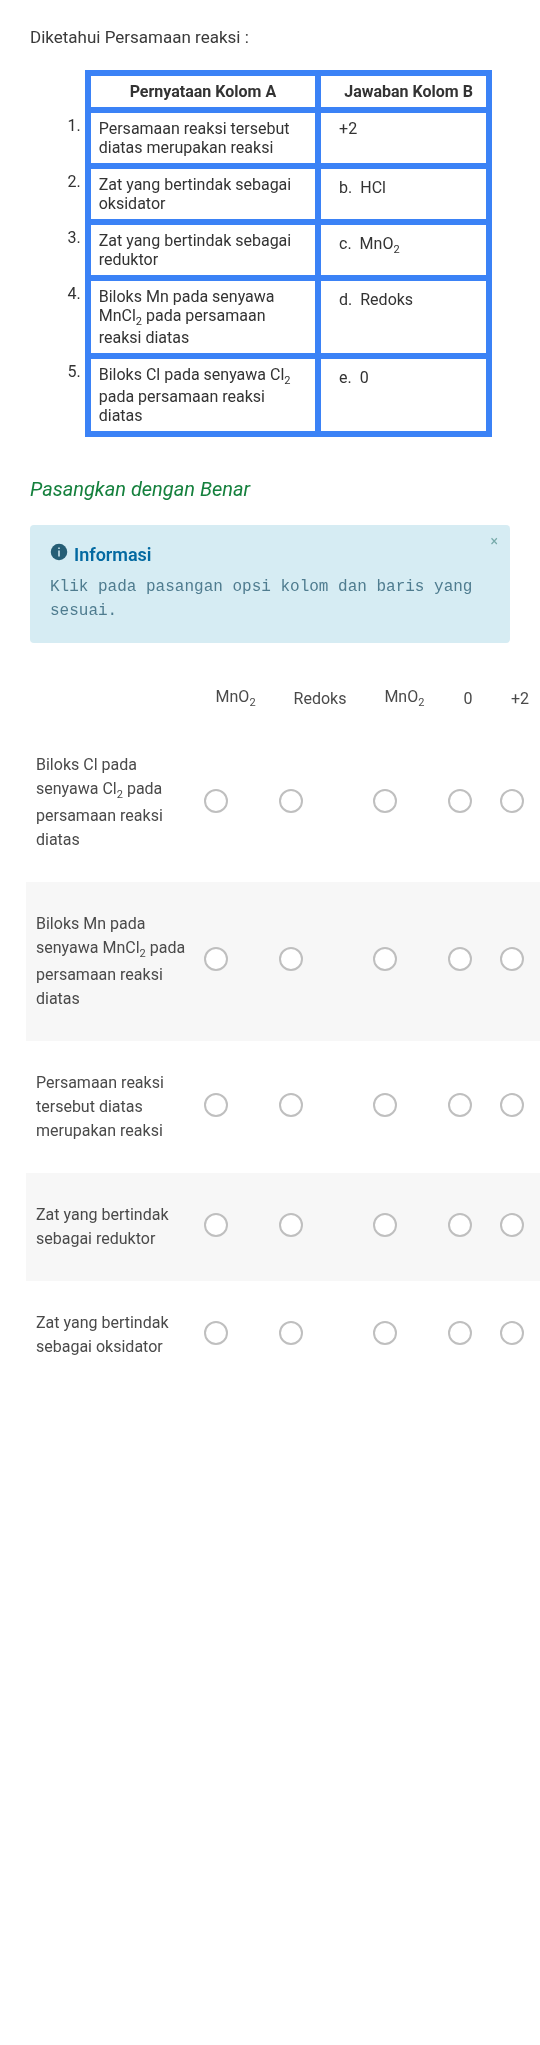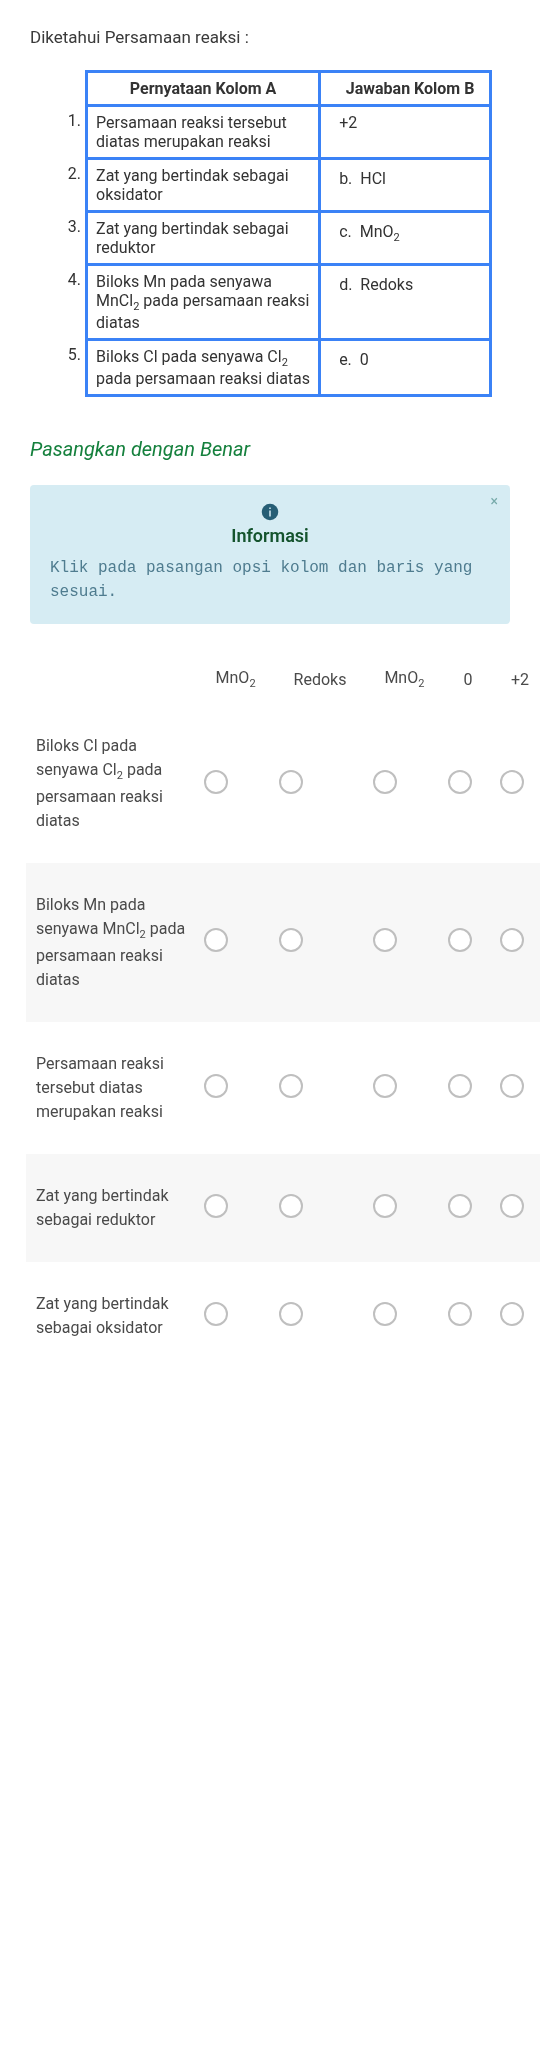--- a/index.html
+++ b/index.html
@@ -38,21 +38,21 @@
 
   
   .ref-table-wrap {
     margin: 0 0 40px 22px;
   }
   table.ref {
     border-collapse: collapse;
     width: 440px;
   }
   table.ref th, table.ref td {
-    border: 3px solid #3b82f6;
+    border: 6px solid #3b82f6;
     padding: 6px 8px;
     vertical-align: top;
     font-size: 16px;
     text-align: left;
   }
   table.ref th {
     text-align: center;
     font-weight: 700;
   }
   table.ref .num {
@@ -84,27 +84,27 @@
     margin-bottom: 30px;
   }
   .info .close {
     position: absolute;
     top: 8px; right: 12px;
     color: #7aa;
     font-size: 14px;
     cursor: pointer;
   }
   .info .title {
-    color: #14532d;
+    color: #0369a1;
     font-size: 18px;
     font-weight: 600;
     display: flex;
     align-items: center;
+    gap: 6px;
     margin-bottom: 10px;
-    flex-direction: column;
   }
   .info .title svg { width:18px; height:18px; flex:0 0 18px; }
   .info .body {
     color: #4f7c8f;
     font-size: 16px;
     line-height: 1.5;
     font-family: Liberation Mono, monospace;
   }
 
   

